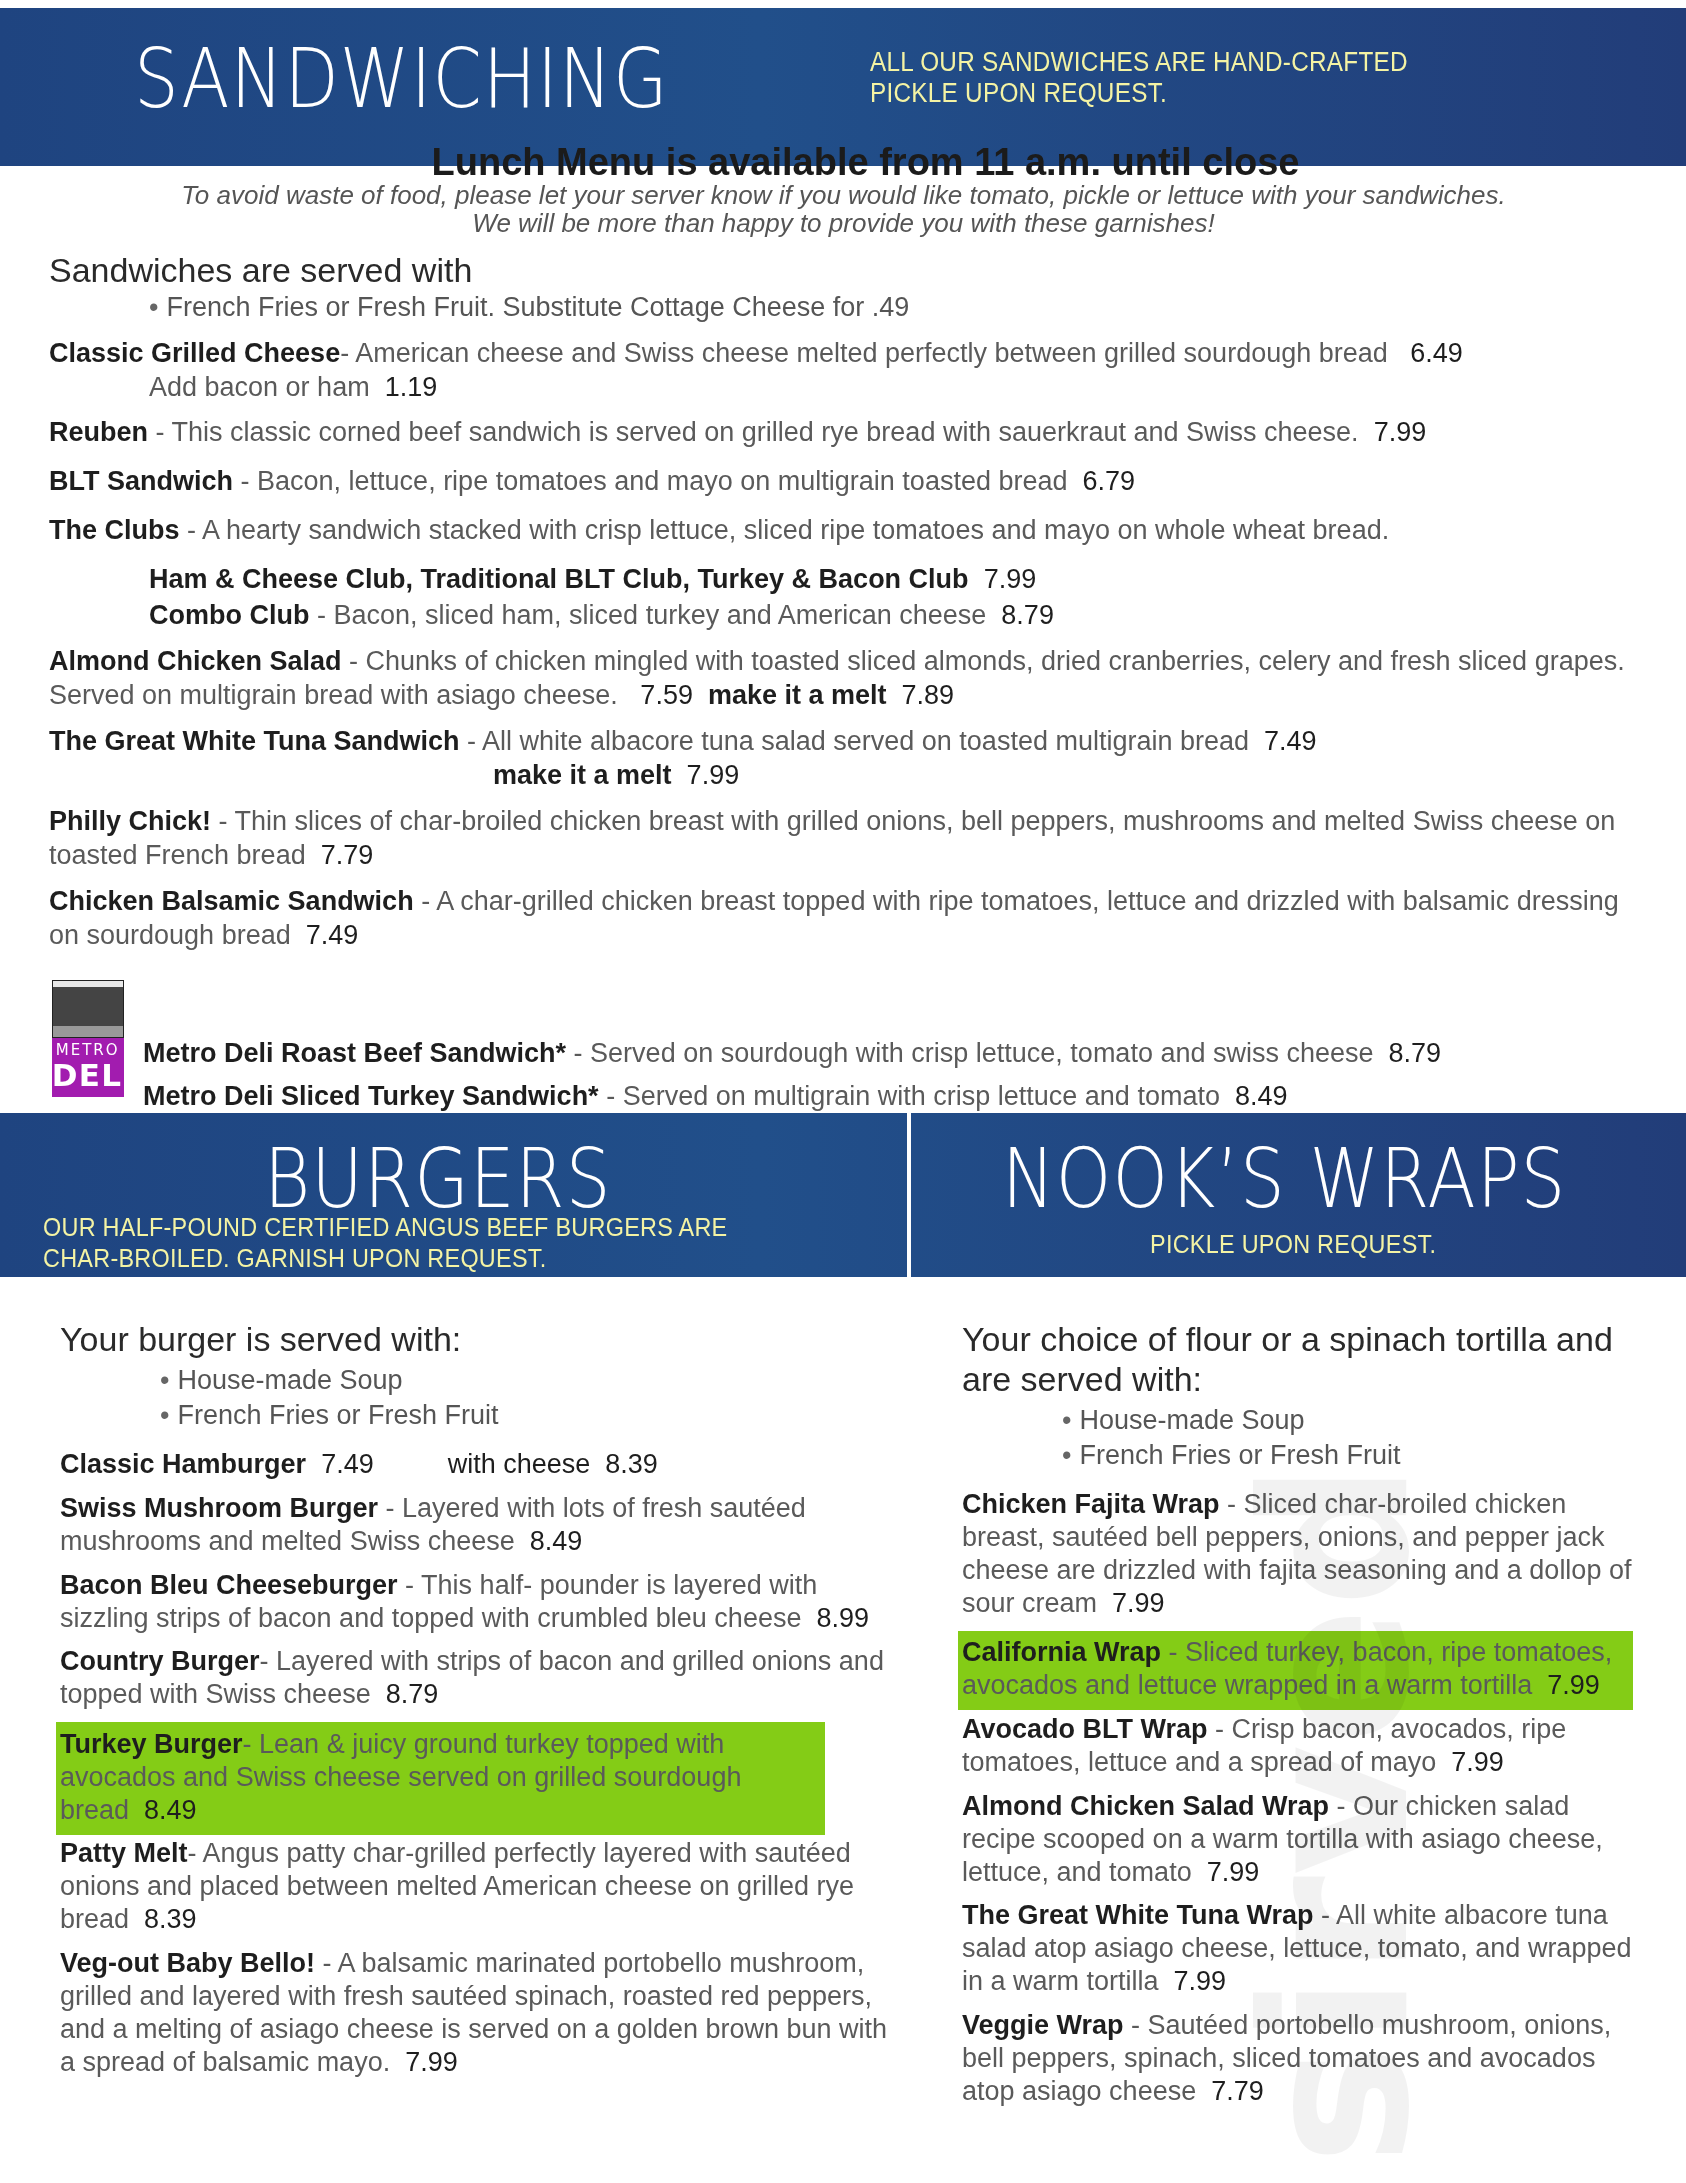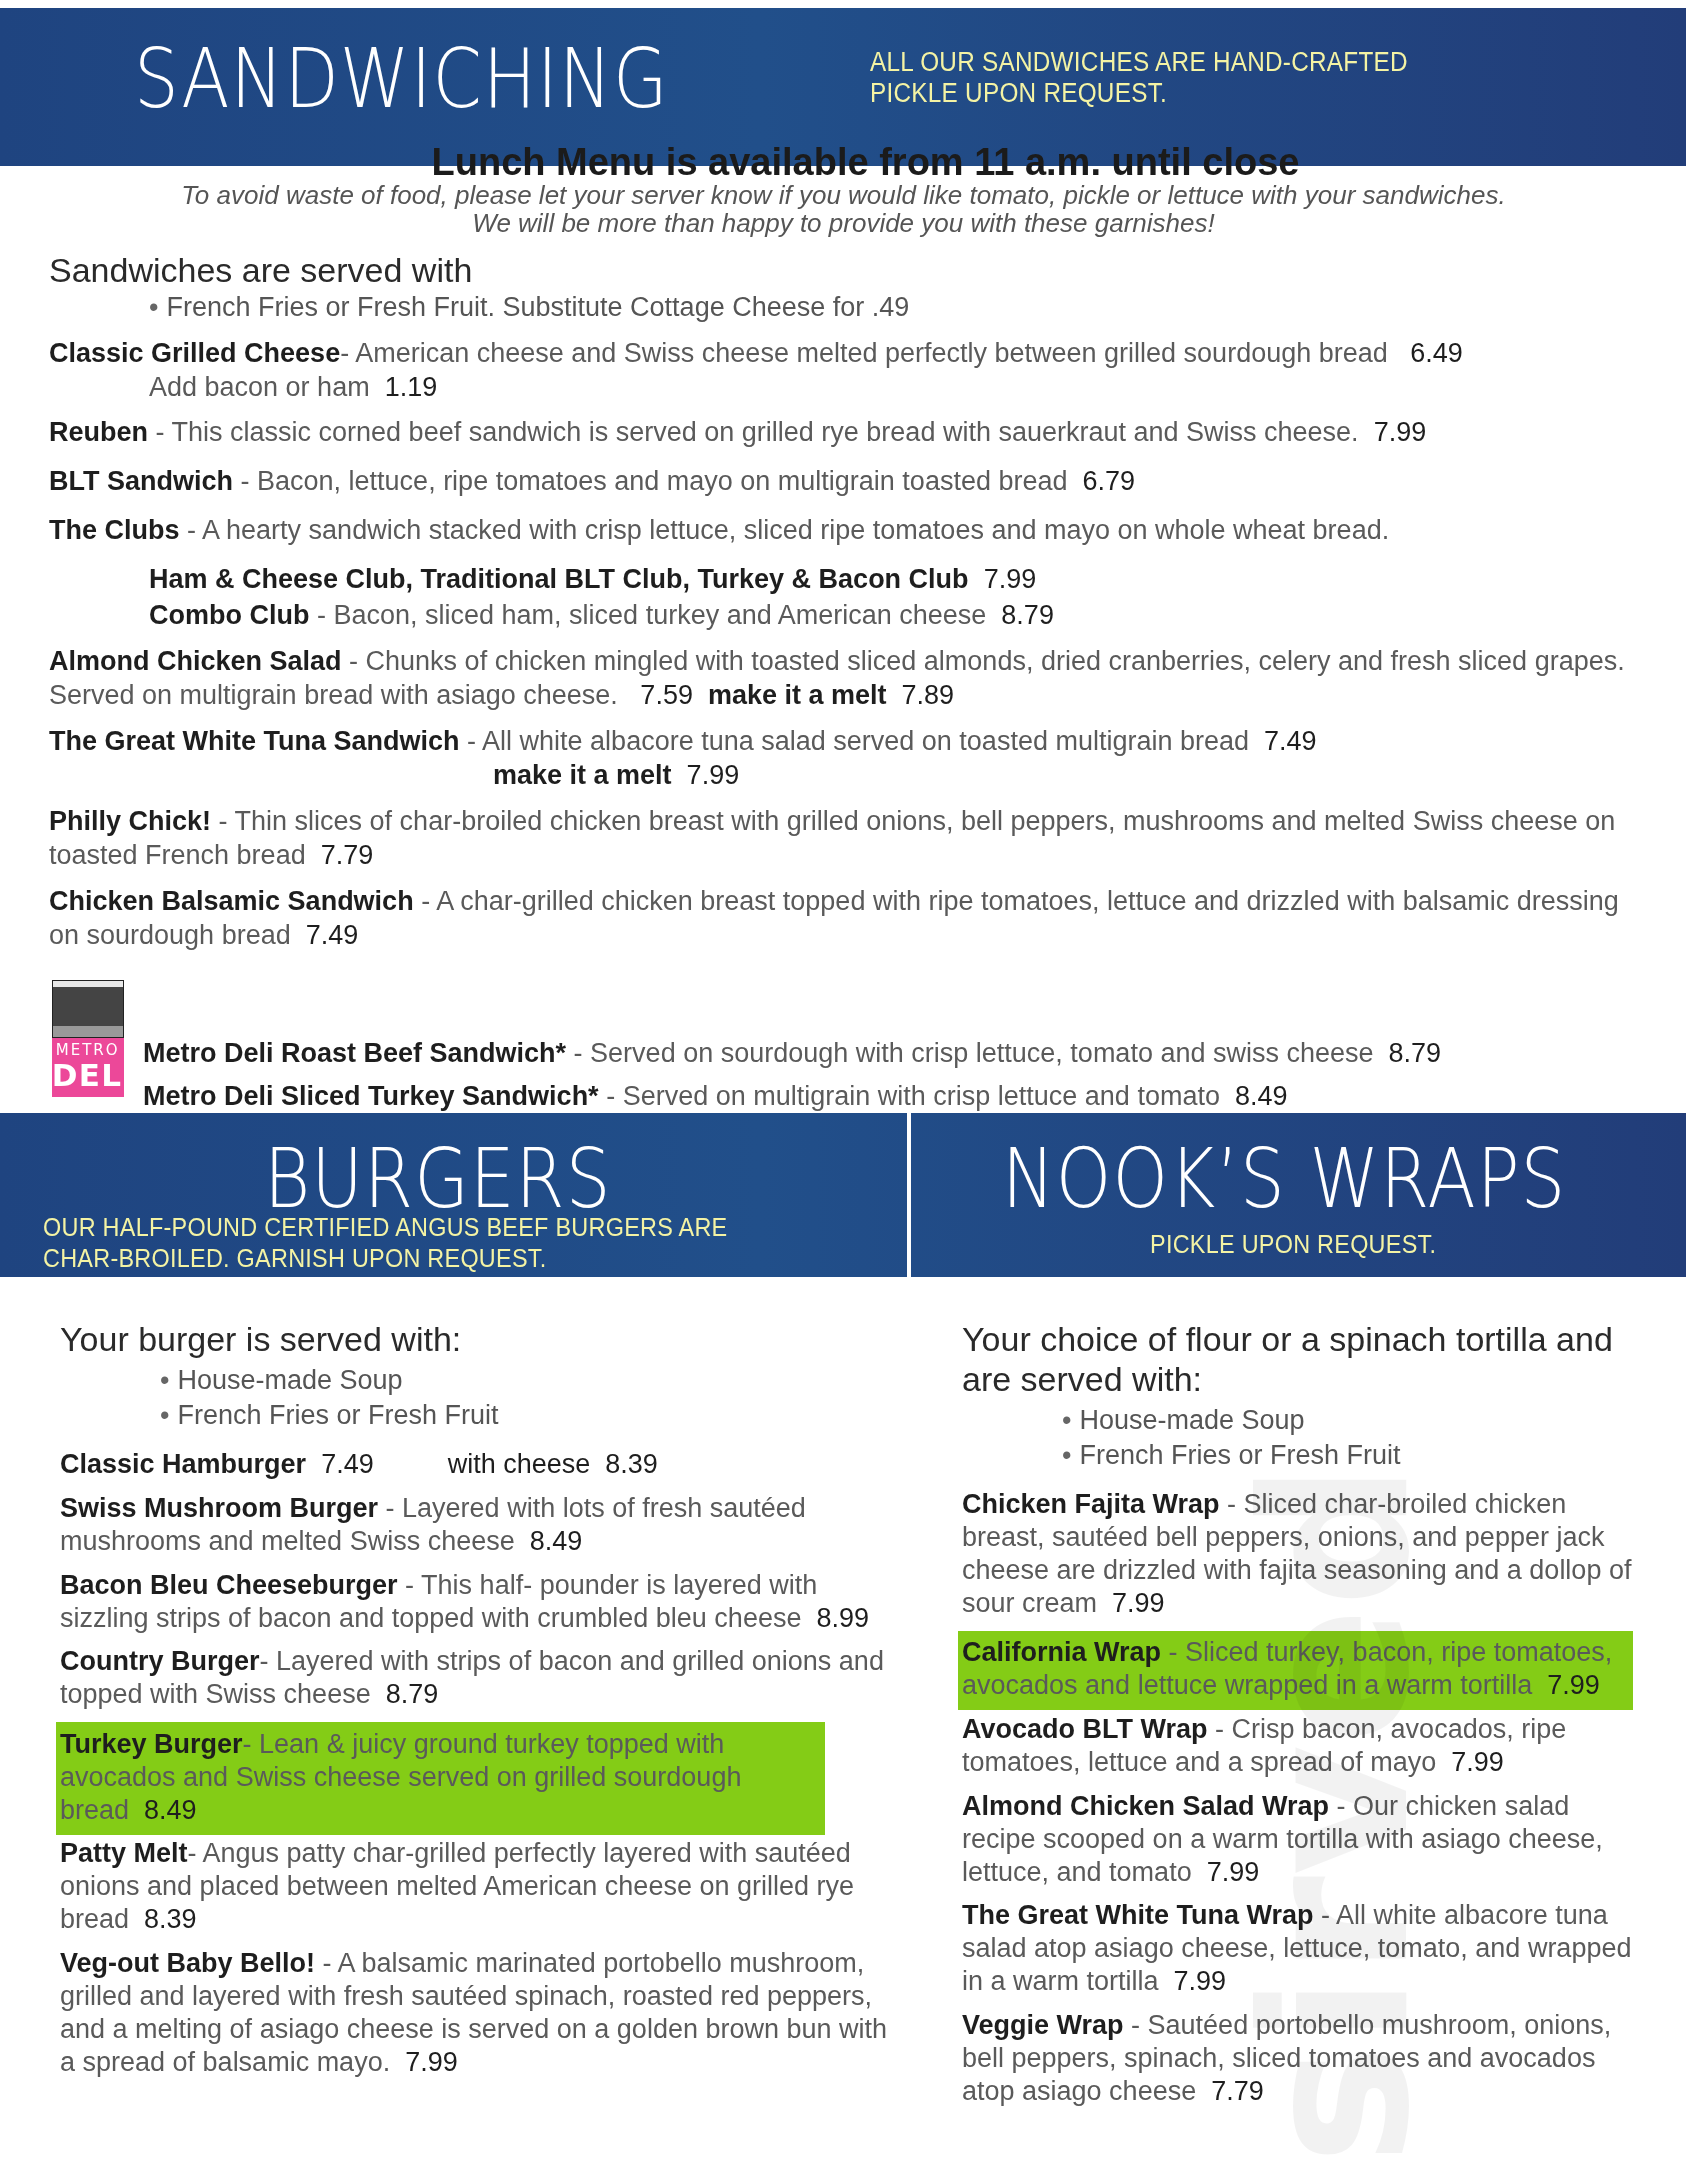--- a/index.html
+++ b/index.html
@@ -51,21 +51,21 @@
     .indent-melt { margin-left: 444px; }
 
     .metro { position: absolute; left: 49px; top: 980px; width: 1619px; height: 118px; }
     .metro-logo { position: absolute; left: 2.7px; top: 0; width: 72px; height: 118px; }
     .metro-photo {
       width: 72px; height: 58px;
       background: linear-gradient(180deg, #e8e8e8 0 10%, #444 10% 80%, #999 80% 100%);
       border: 0.7px solid #222;
     }
     .metro-mark {
-      width: 72px; height: 59px; background: #ec4899; color: #fff;
+      width: 72px; height: 59px; background: #a21caf; color: #fff;
       font-family: "DejaVu Sans", sans-serif; text-align: center;
     }
     .metro-mark .m1 { font-size: 15px; letter-spacing: 2px; padding-top: 4px; line-height: 16px; }
     .metro-mark .m2 { font-size: 31px; font-weight: bold; line-height: 34px; letter-spacing: 1.3px; }
     .metro-lines { position: absolute; left: 94px; top: 16px; margin-top: 40px; }
     .metro-lines .item { margin-bottom: 9.4px; }
     .metro-note { font-size: 23.6px; font-weight: bold; font-style: italic; color: #3a3a3a; line-height: 30px; }
 
     .band-mid { top: 1113px; height: 164px; }
     .band-divider { position: absolute; left: 907px; top: 0; width: 4px; height: 189px; background: #ffffff; }

